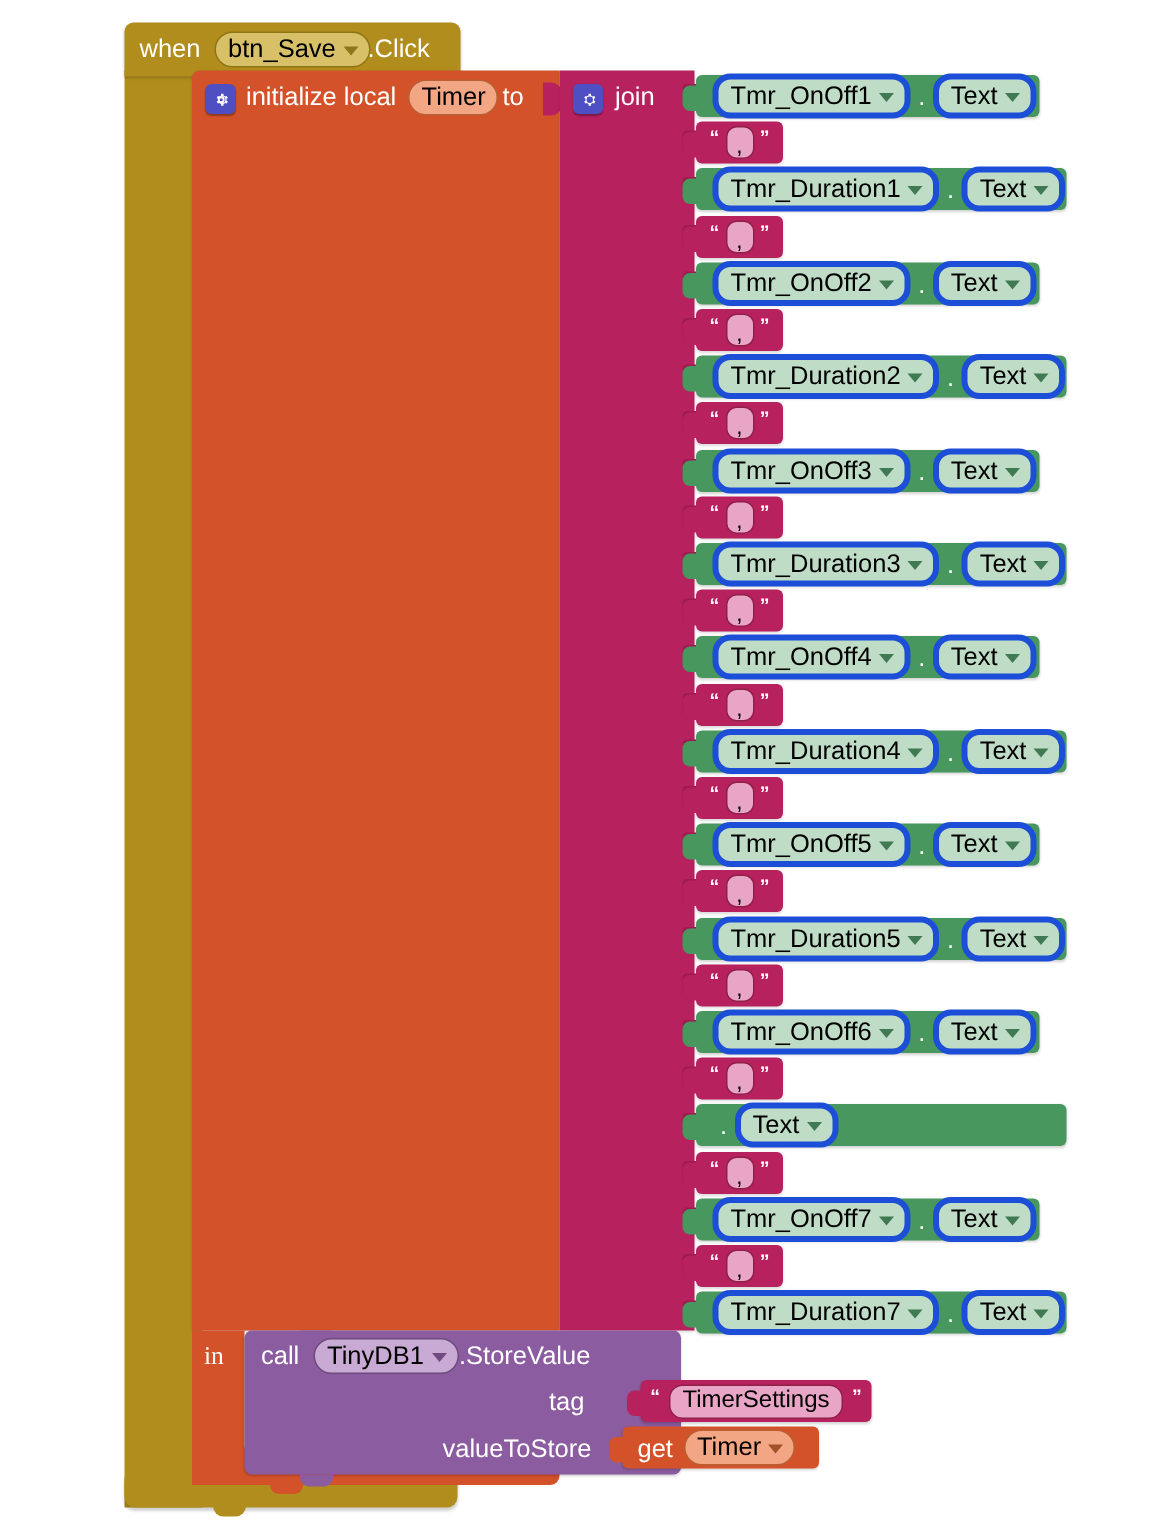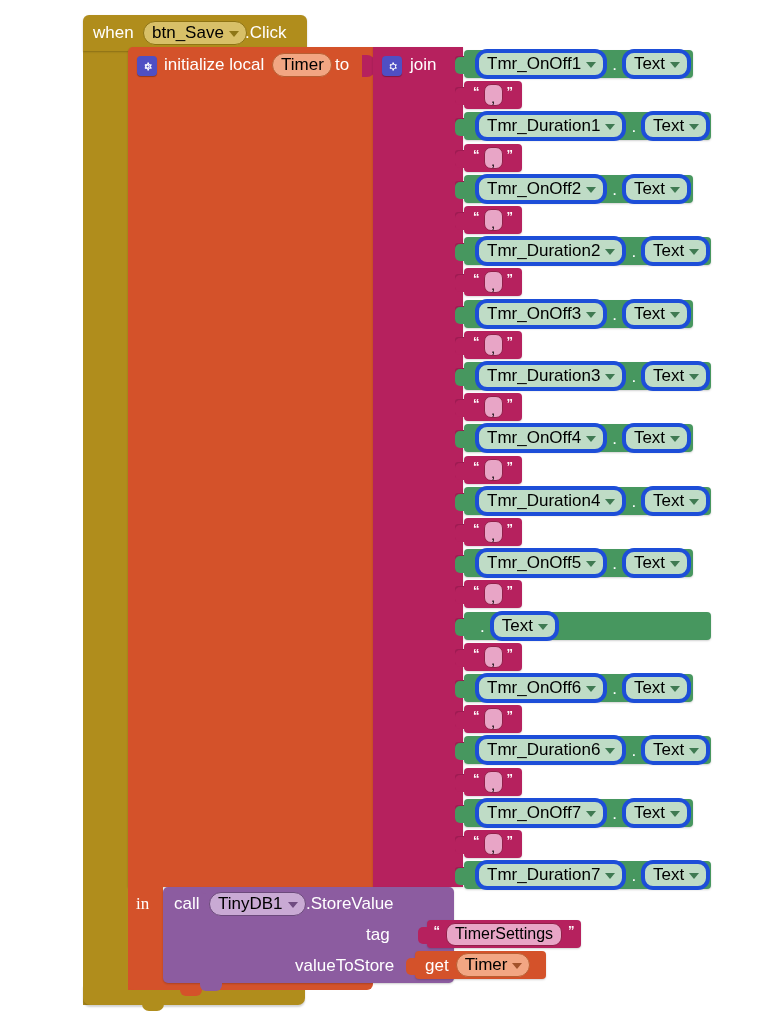--- a/index.html
+++ b/index.html
@@ -422,20 +422,24 @@
       <div class="join-socket" style="top: 586px;"></div>
       <div class="str-blk" style="top: 580px;">
         <span class="plug"></span>
         <span class="q">“</span>
         <span class="sfield">,</span>
         <span class="q">”</span>
       </div>
       <div class="join-socket" style="top: 618px;"></div>
       <div class="green-blk" style="left: 464px; top: 612px; width: 226px; padding-right: 10px;">
         <span class="plug"></span>
+        <span class="field">
+          <span>Tmr_Duration5</span>
+          <i class="caret"></i>
+        </span>
         <span class="dot">.</span>
         <span class="field">
           <span>Text</span>
           <i class="caret"></i>
         </span>
       </div>
       <div class="join-socket" style="top: 649px;"></div>
       <div class="str-blk" style="top: 643px;">
         <span class="plug"></span>
         <span class="q">“</span>
@@ -458,24 +462,20 @@
       <div class="join-socket" style="top: 711px;"></div>
       <div class="str-blk" style="top: 705px;">
         <span class="plug"></span>
         <span class="q">“</span>
         <span class="sfield">,</span>
         <span class="q">”</span>
       </div>
       <div class="join-socket" style="top: 742px;"></div>
       <div class="green-blk" style="left: 464px; top: 736px; width: 226px; padding-right: 10px;">
         <span class="plug"></span>
-        <span class="field">
-          <span>Tmr_Duration6</span>
-          <i class="caret"></i>
-        </span>
         <span class="dot">.</span>
         <span class="field">
           <span>Text</span>
           <i class="caret"></i>
         </span>
       </div>
       <div class="join-socket" style="top: 774px;"></div>
       <div class="str-blk" style="top: 768px;">
         <span class="plug"></span>
         <span class="q">“</span>

